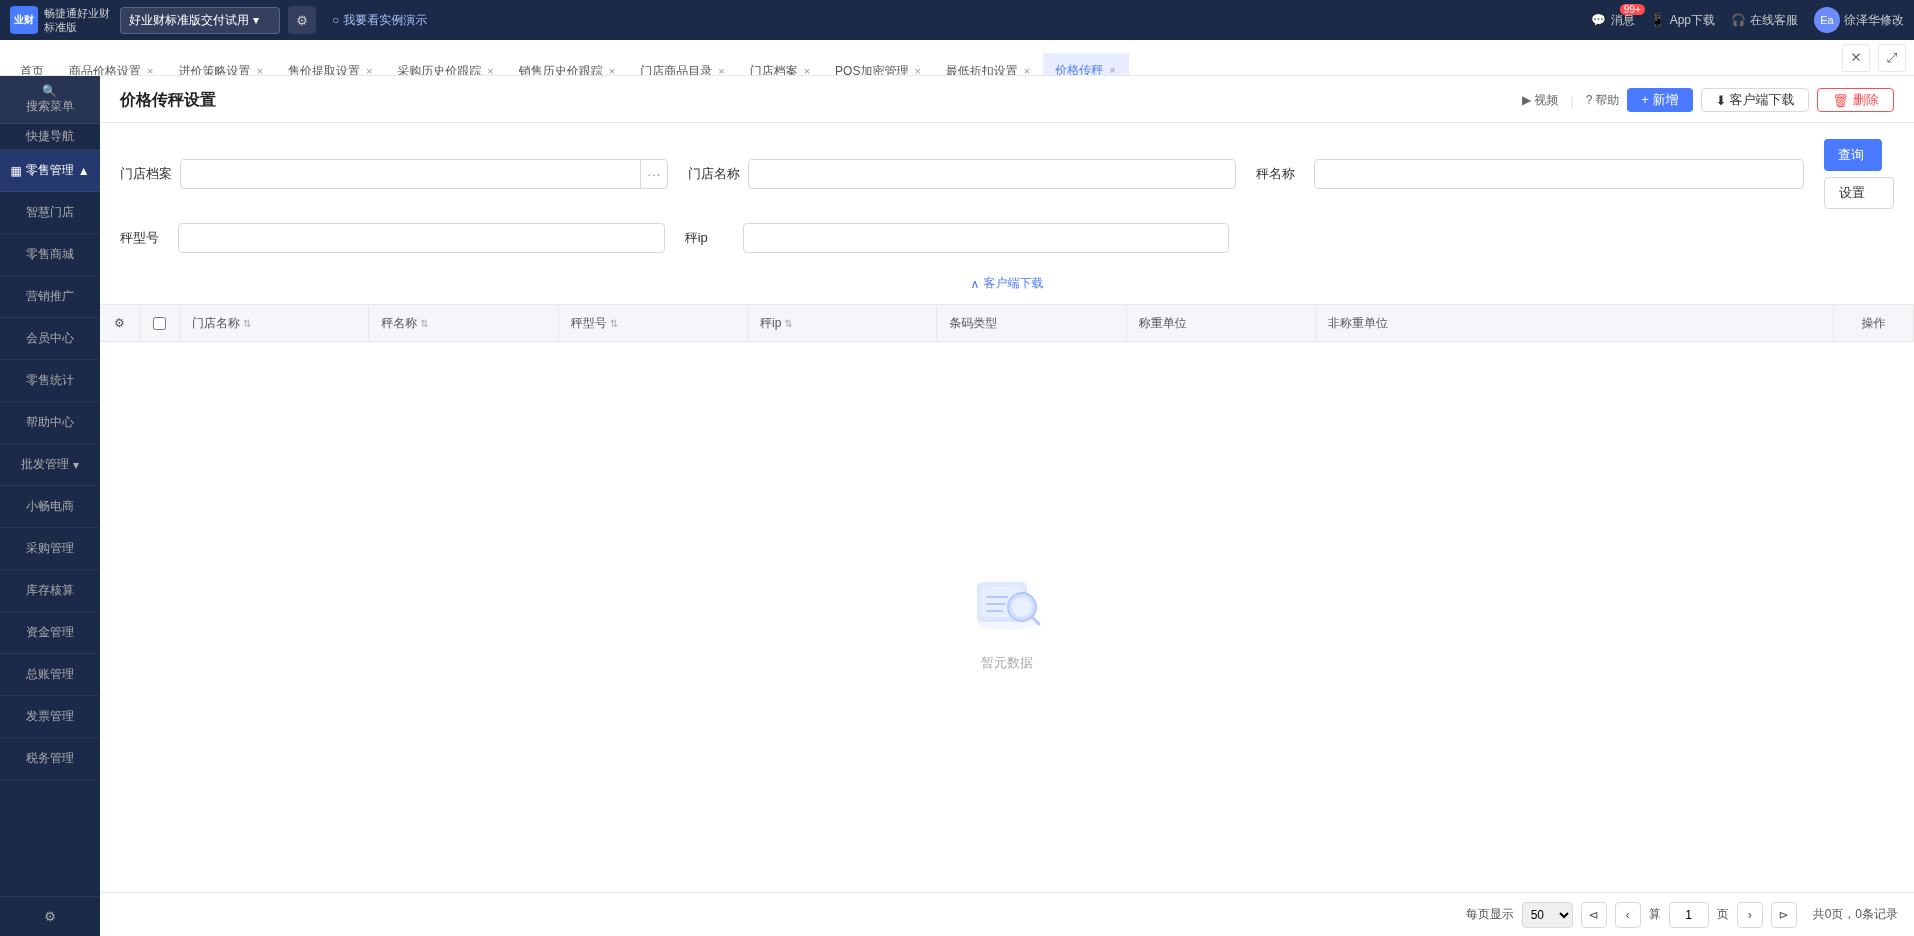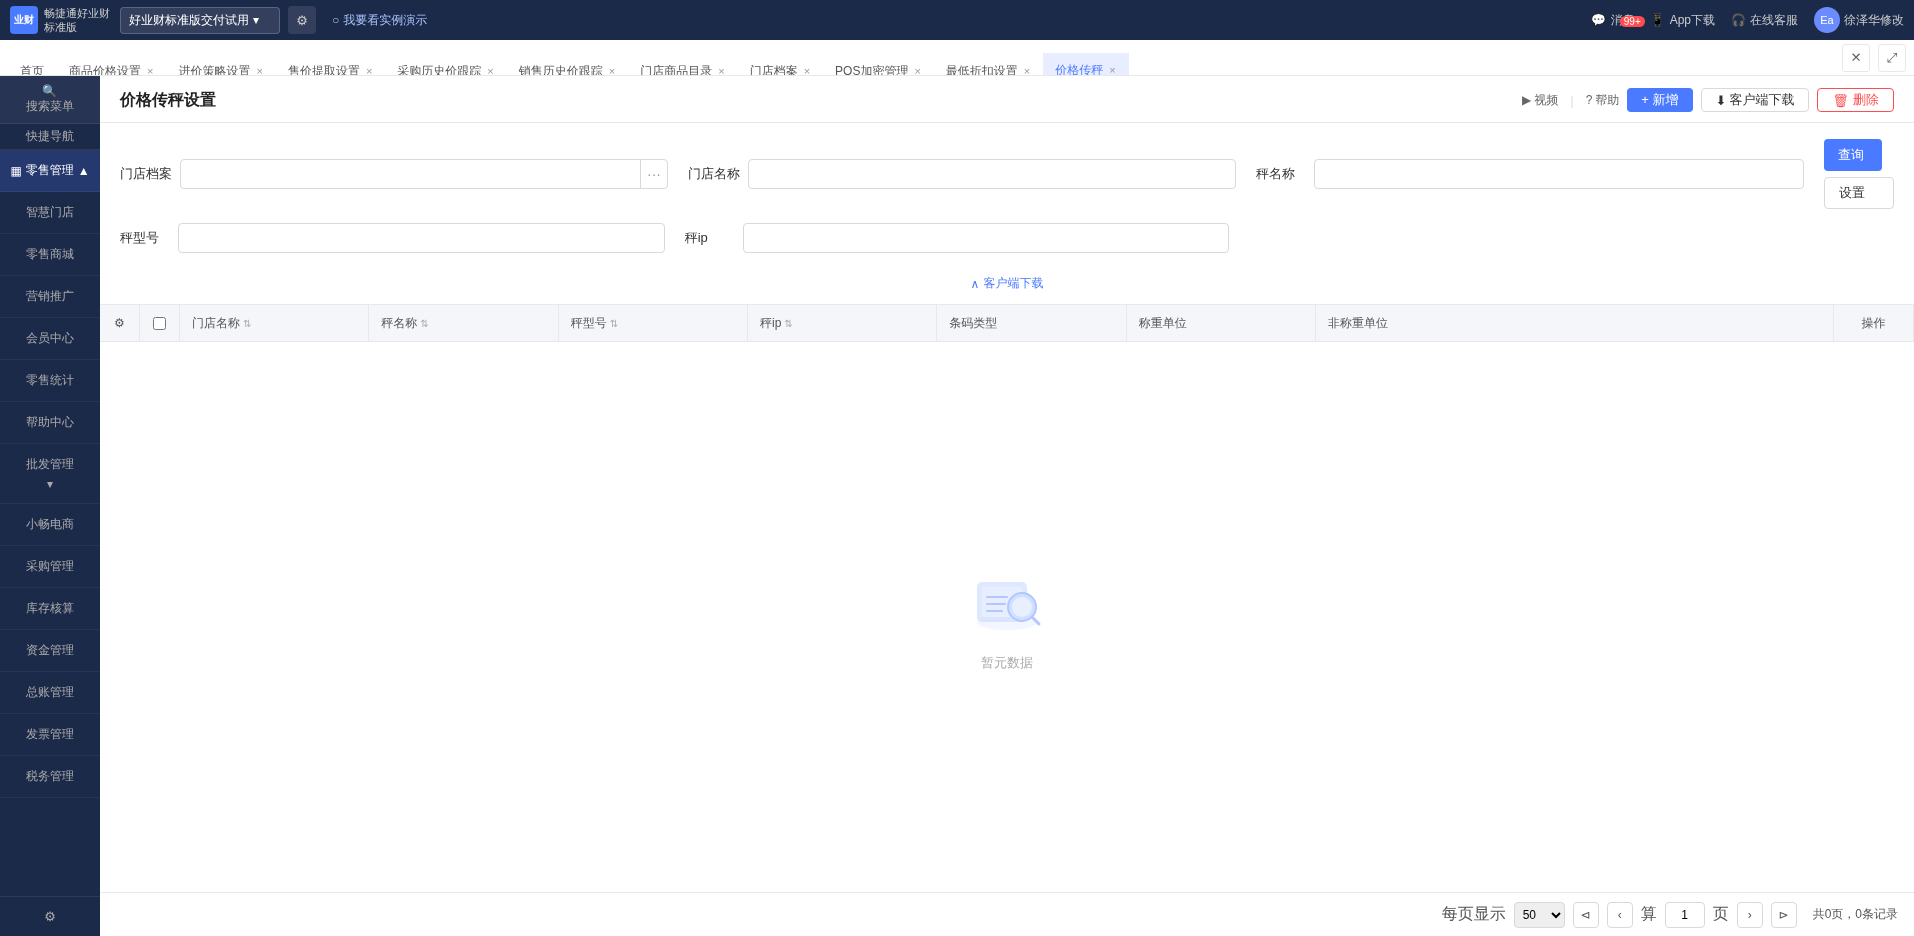--- a/index.html
+++ b/index.html
@@ -86,21 +86,20 @@
     .badge {
       position: absolute;
       top: -8px; right: -10px;
       background: #ff4d4f;
       color: #fff;
       font-size: 10px;
       border-radius: 8px;
       padding: 0 4px;
       min-width: 16px;
       text-align: center;
-      margin-top: 12px;
     }
     .user-avatar {
       width: 26px; height: 26px;
       background: #6b8cff;
       border-radius: 50%;
       display: flex; align-items: center; justify-content: center;
       color: #fff; font-size: 11px;
     }
 
     
@@ -409,21 +408,21 @@
       height: 44px;
       background: #fff;
       border-top: 1px solid #e8e8e8;
       display: flex;
       align-items: center;
       padding: 0 16px;
       gap: 8px;
       flex-shrink: 0;
       justify-content: flex-end;
     }
-    .pagination-label { font-size: 16px; color: #555; }
+    .pagination-label { font-size: 12px; color: #555; }
     .pagination-select {
       height: 26px;
       border: 1px solid #d9d9d9;
       border-radius: 4px;
       padding: 0 4px;
       font-size: 12px;
       cursor: pointer;
     }
     .pagination-btn {
       width: 26px; height: 26px;
@@ -563,21 +562,21 @@
     </div>
     <div class="sidebar-item">
       <span>会员中心</span>
     </div>
     <div class="sidebar-item">
       <span>零售统计</span>
     </div>
     <div class="sidebar-item">
       <span>帮助中心</span>
     </div>
-    <div class="sidebar-item" style="flex-direction:column;justify-content:center;gap:4px;">
+    <div class="sidebar-item" style="flex-direction:row;justify-content:center;gap:4px;">
       <span>批发管理</span>
       <span>▾</span>
     </div>
     <div class="sidebar-item">
       <span>小畅电商</span>
     </div>
     <div class="sidebar-item">
       <span>采购管理</span>
     </div>
     <div class="sidebar-item">

